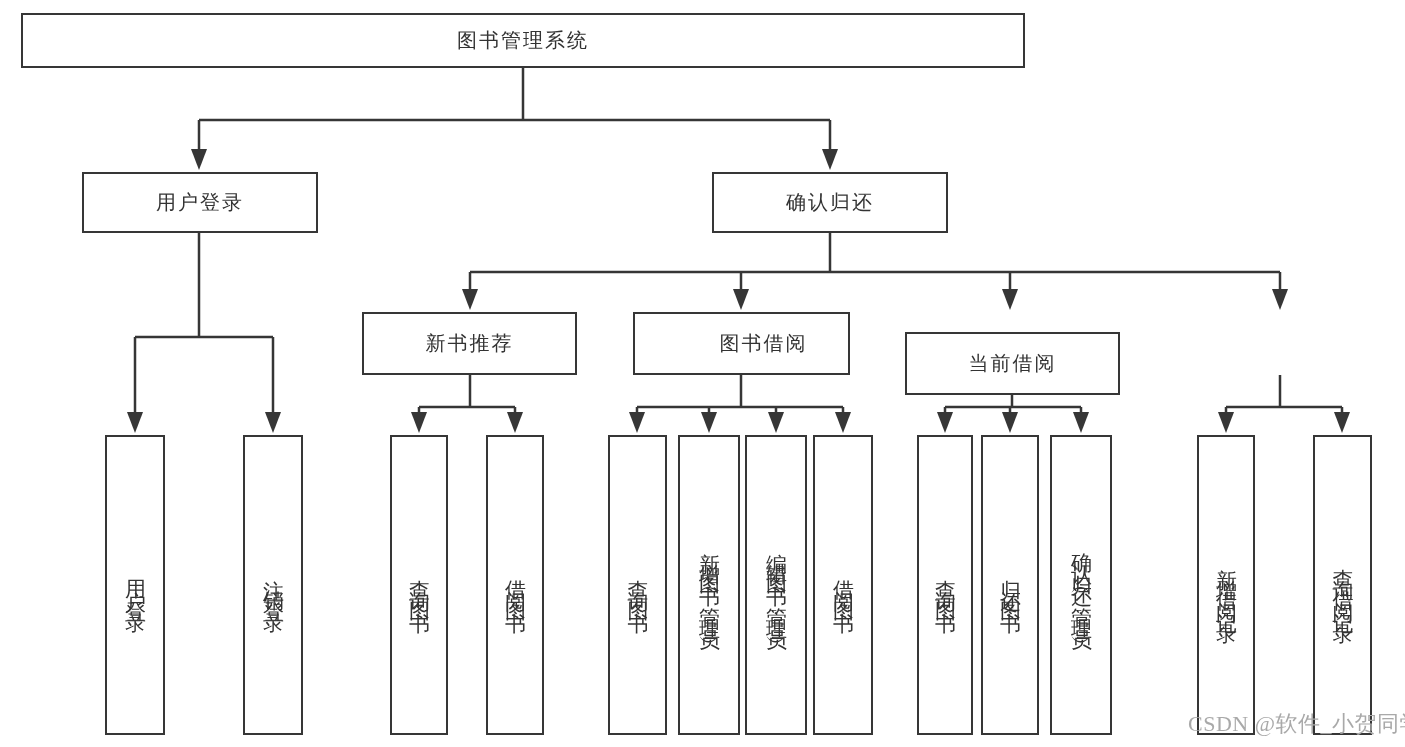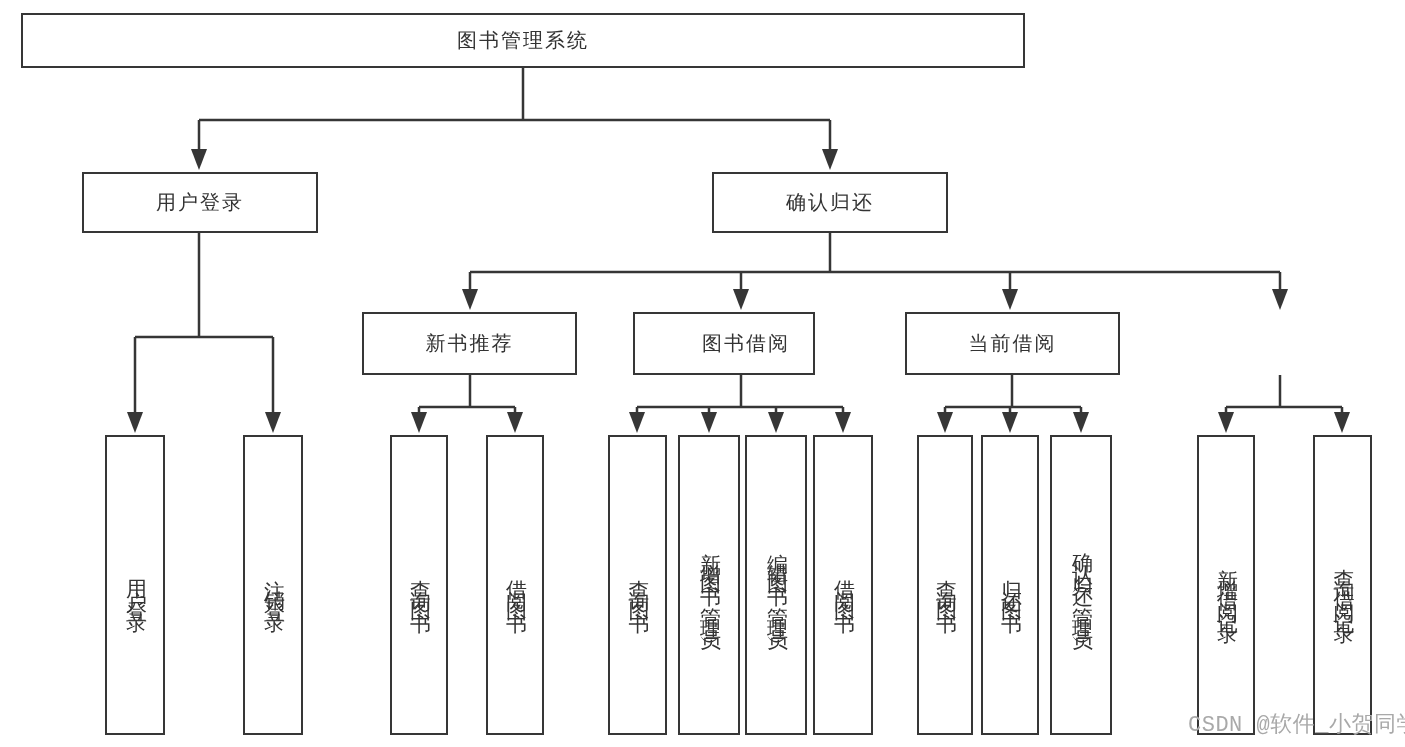--- a/index.html
+++ b/index.html
@@ -1,21 +1,21 @@
 <!DOCTYPE html>
 <html><head>
 <meta charset="utf-8">
 <style>
   html, body { margin: 0; padding: 0; background: #ffffff; }
   #canvas {
     position: relative;
     width: 1405px;
     height: 747px;
     background: #ffffff;
-    font-family: Liberation Mono, monospace;
+    font-family: Liberation Serif, serif;
     color: #333333;
     overflow: hidden;
     text-align: right;
   }
   #connectors {
     position: absolute;
     left: 0; top: 0;
     width: 1405px; height: 747px;
     z-index: 1;
   }
@@ -117,24 +117,24 @@
   <div class="node lvl2" style="left:82px;width:236px;">
     <span class="lbl">用户登录</span>
   </div>
   <div class="node lvl2" style="left:712px;width:236px;">
     <span class="lbl">确认归还</span>
   </div>
 
   <div class="node lvl3" style="left:362px;width:215px;">
     <span class="lbl">新书推荐</span>
   </div>
-  <div class="node lvl3" style="left:633px;width:182px;padding-left:44px;">
+  <div class="node lvl3" style="left:633px;width:217px;padding-left:44px;">
     <span class="lbl">图书借阅</span>
   </div>
-  <div class="node lvl3" style="left:905px;width:215px;">
+  <div class="node lvl3" style="left:905px;width:215px;margin-top:20px;">
     <span class="lbl">当前借阅</span>
   </div>
 
   <div class="node leaf" style="left:105px;width:60px;">
     <span class="vlbl">用户登录</span>
   </div>
   <div class="node leaf" style="left:243px;width:60px;">
     <span class="vlbl">注销登录</span>
   </div>
 

